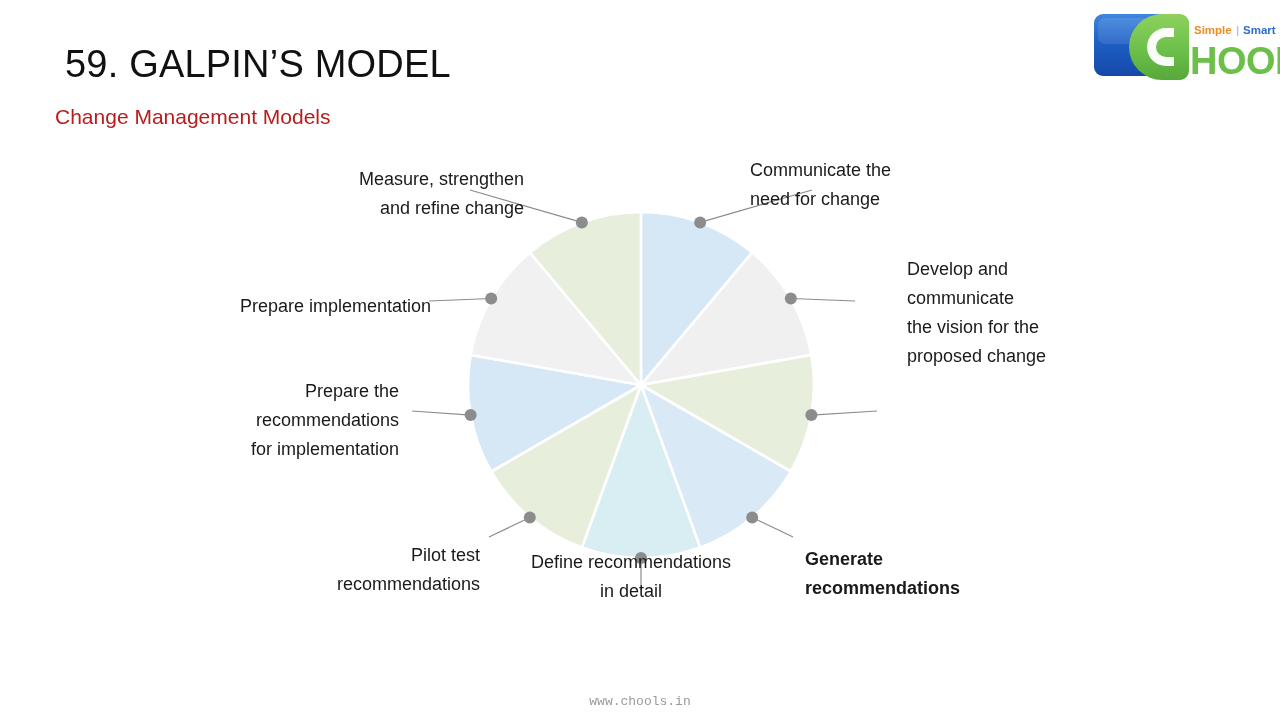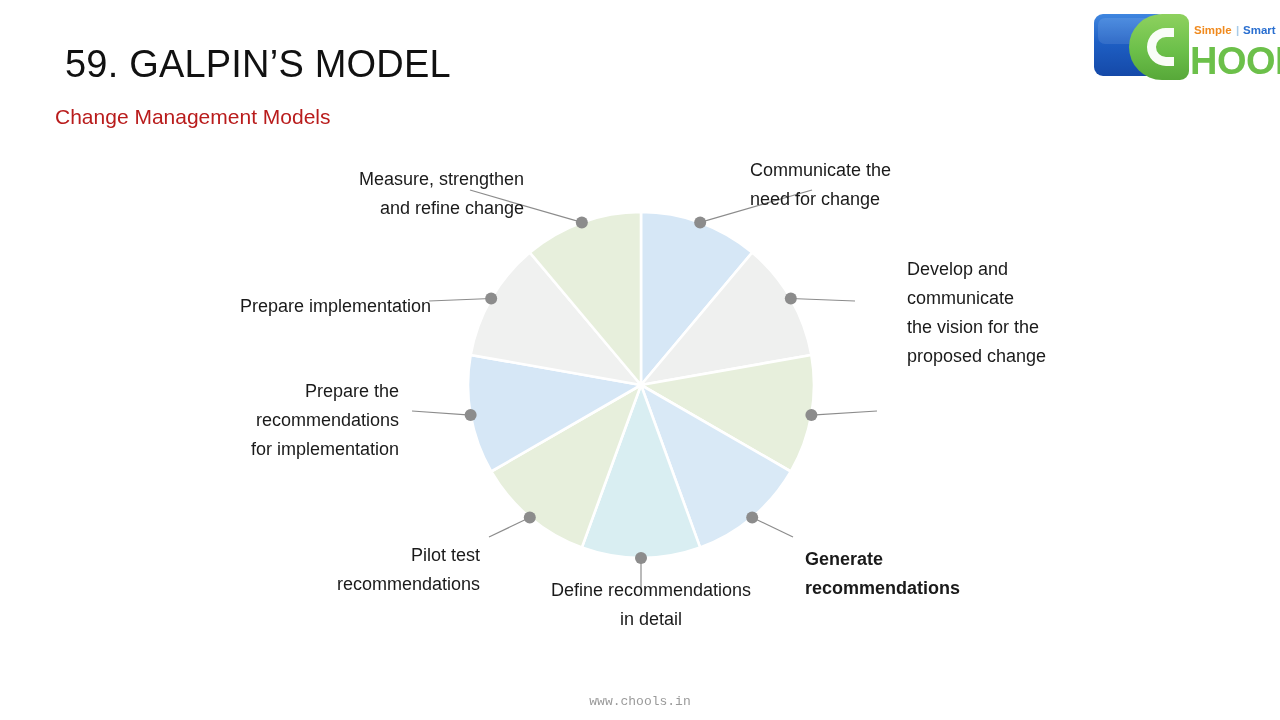--- a/index.html
+++ b/index.html
@@ -55,21 +55,21 @@
     white-space:pre-line;
   }
   .lbl-right { text-align:left; }
   .lbl-left  { text-align:right; }
   .lbl-center{ text-align:center; }
 
   #lbl-measure   { right:756px; top:165px; }
   #lbl-prepimpl  { right:849px; top:292px; }
   #lbl-preprec   { right:881px; top:377px; }
   #lbl-pilot     { right:800px; top:541px; }
-  #lbl-define    { left:531px;  top:576px;margin-left:20px; }
+  #lbl-define    { left:531px;  top:548px; }
   #lbl-generate  { left:805px;  top:545px;font-weight:bold; }
   #lbl-analyze   { left:888px;  top:388px; }
   #lbl-develop   { left:895px;  top:255px;margin-left:12px; }
   #lbl-commun    { left:750px;  top:156px; }
 
   
   #footer-url {
     position:absolute; left:0; right:0; top:694px;
     text-align:center;
     font-size:13px; color:#9a9a9a;

